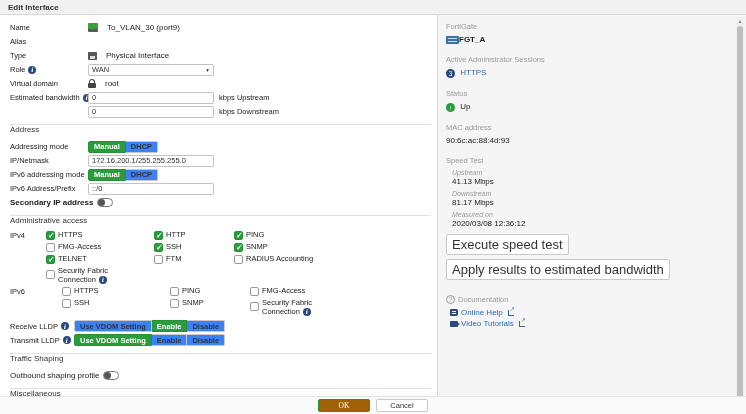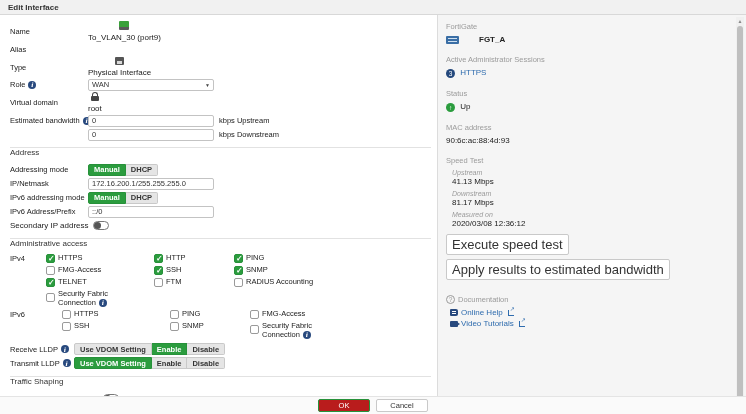--- a/index.html
+++ b/index.html
@@ -7,31 +7,31 @@
   .page { position:relative; width:746px; height:414px; overflow:hidden; background:#fff; font-size:8px; color:#222; }
 
   
   .hdr { height:15px; background:#f1f1f1; border-bottom:1px solid #d8d8d8; display:flex; align-items:center; padding-left:8px; font-weight:bold; color:#333; font-size:8px; }
 
   
   .content { position:absolute; top:15px; left:0; width:437px; bottom:0; background:#fff; padding:6px 8px 0 10px; overflow:hidden; }
 
   .row { display:flex; align-items:center; min-height:13px; margin-bottom:1px; }
   .lbl { width:78px; flex:none; font-size:7.5px; color:#222; display:flex; align-items:center; white-space:nowrap; }
-  .val { display:flex; align-items:center; gap:3px;flex-direction:column; }
+  .val { display:flex; align-items:center; gap:9px; }
   .input { width:126px; height:12px; border:1px solid #c3c3c3; border-radius:2px; background:#fff; padding:0 3px; font-size:7.5px; color:#333; display:flex; align-items:center; }
   .select { position:relative; justify-content:space-between; }
   .select .arrow { font-size:5px; color:#444; }
   .unit { margin-left:5px; font-size:7.5px; color:#222; }
 
   .sect { border-top:1px solid #e2e2e2; margin-top:6px; margin-bottom:4px; color:#333; font-size:8px; min-height:12px; margin-right:-2px; }
 
   
   .seg { display:inline-flex;font-weight:bold; }
-  .seg .sb { height:12px; display:flex; align-items:center; padding:0 5px; border:1px solid #c9c9c9; border-left-width:0; background:#e5e5e5; color:#333; font-size:7.5px; cursor:pointer; }
+  .seg .sb { height:12px; display:flex; align-items:center; padding:0 5px; border:1px solid #c9c9c9; border-left-width:0; background:#3b82f6; color:#333; font-size:7.5px; cursor:pointer; }
   .seg .sb:first-child { border-left-width:1px; border-radius:2px 0 0 2px; }
   .seg .sb:last-child { border-radius:0 2px 2px 0; }
   .seg .sb.on { background:#2b9c3e; border-color:#27913a; color:#fff; }
 
   
   .ckgrid { display:flex; align-items:flex-start; margin-bottom:2px; }
   .ckcol1 { width:108px; } .ckcol2 { width:80px;text-align:right; } .ckcol3 { flex:1; }
   .ck-item { display:flex; align-items:flex-start; min-height:11px; margin-bottom:1px; }
   .ck { width:9px; height:9px; flex:none; border:1px solid #9a9a9a; border-radius:2px; background:#fff; margin-right:3px; position:relative; margin-top:0px; }
   .ck.on { background:#2b9c3e; border-color:#27913a; }
@@ -39,21 +39,21 @@
   .ck-lbl { font-size:7.5px; color:#222; max-width:62px; line-height:1.15; }
 
   .info { display:inline-flex; align-items:center; justify-content:center; width:8px; height:8px; border-radius:50%; background:#28497e; color:#fff; font-size:6px; font-family:"DejaVu Serif", serif; font-style:italic; font-weight:bold; margin-left:3px; flex:none; }
 
   .toggle { width:16px; height:9px; border:1px solid #777; border-radius:5px; background:#fff; position:relative; margin-left:4px; }
   .toggle::before { content:""; position:absolute; left:0px; top:0px; width:7px; height:7px; border-radius:50%; background:#555; }
 
   
   .footer { position:absolute; left:0; right:0; bottom:0; height:18px; background:#fafafa; border-top:1px solid #e4e4e4; display:flex; align-items:center; justify-content:center; gap:6px; z-index:5; }
   .btn { height:13px; min-width:52px; display:flex; align-items:center; justify-content:center; font-size:7.5px; border-radius:2px; cursor:pointer; padding:0 6px; }
-  .btn-ok { background:#b91c1c; border:1px solid #27913a; color:#fff; }
+  .btn-ok { background:#a16207; border:1px solid #27913a; color:#fff;font-family:Liberation Serif, serif; }
   .btn-cancel { background:#fff; border:1px solid #c9c9c9; color:#333; }
 
   
   .sidebar { position:absolute; top:15px; left:437px; right:0; bottom:0; background:#f5f5f5; border-left:1px solid #dcdcdc; padding:7px 18px 0 8px; }
   .sb-label { color:#9b9b9b; font-size:7.5px; margin-bottom:4px; }
   .sb-group { margin-bottom:11px; }
   .sb-val { color:#222; font-size:8px; }
   .sb-link { color:#2f6cae; font-size:8px; cursor:pointer; }
   .badge { display:inline-flex; align-items:center; justify-content:center; width:9px; height:9px; border-radius:50%; background:#24487c; color:#fff; font-size:6.5px; margin-right:3px; vertical-align:-1px; }
   .updot { display:inline-flex; align-items:center; justify-content:center; width:9px; height:9px; border-radius:50%; background:#2b9c3e; color:#fff; font-size:6.5px; font-weight:bold; margin-right:3px; vertical-align:-1px; }
@@ -70,21 +70,21 @@
   .video-ic::after { content:""; position:absolute; right:-2px; top:1px; border-left:3px solid #28497e; border-top:2px solid transparent; border-bottom:2px solid transparent; }
 
   
   .if-ic { width:10px; height:9px; background:#3aa13a; border-bottom:3px solid #5a5a5a; border-radius:1px; flex:none; }
   .phy-ic { width:9px; height:8px; background:#555; border-radius:1px; position:relative; flex:none; }
   .phy-ic::after { content:""; position:absolute; left:2px; bottom:1px; width:5px; height:3px; background:#d9d9d9; }
   .vdom-ic { width:8px; height:5px; background:#444; position:relative; margin-top:4px; flex:none; border-radius:1px; }
   .vdom-ic::before { content:""; position:absolute; left:1px; top:-4px; width:4px; height:4px; border:1.5px solid #444; border-bottom:none; border-radius:3px 3px 0 0; }
   .fgt-ic { width:13px; height:8px; background:#3a6ea5; border-radius:1px; position:relative; flex:none; }
   .fgt-ic::after { content:""; position:absolute; left:2px; top:2px; width:9px; height:1px; background:#cfe0f0; box-shadow:0 3px 0 #cfe0f0; }
-  .fgt-row { display:flex; align-items:center; gap:20px; }
+  .fgt-row { display:flex; align-items:center; gap:0; }
 
   
   .sscroll { position:absolute; top:2px; right:2px; bottom:2px; width:8px; background:#f0f0f0; }
   .sscroll .thumb { position:absolute; top:9px; bottom:9px; left:1px; width:6px; background:#bfbfbf; border-radius:3px; }
   .sscroll .sar { position:absolute; left:0; width:8px; height:8px; display:flex; align-items:center; justify-content:center; font-size:5px; color:#888; }
 
   .partial-input { margin-left:40px; width:107px; height:14px; border:1px solid #c3c3c3; border-radius:2px; background:#fff; }
 </style>
 </head>
 <body>
@@ -171,21 +171,21 @@
         <span class="sb">DHCP</span>
       </span>
     </div>
 
     <div class="row">
       <span class="lbl">IPv6 Address/Prefix</span>
       <span class="input">::/0</span>
     </div>
 
     <div class="row">
-      <span style="display:flex;align-items:center;">
+      <span style="display:flex;align-items:center;font-weight:bold;">
         <span>Secondary IP address</span>
         <span class="toggle"></span>
       </span>
     </div>
 
     <div class="sect">Administrative access</div>
 
     <div class="ckgrid">
       <span class="lbl" style="width:36px;">IPv4</span>
       <div class="ckcol1">

